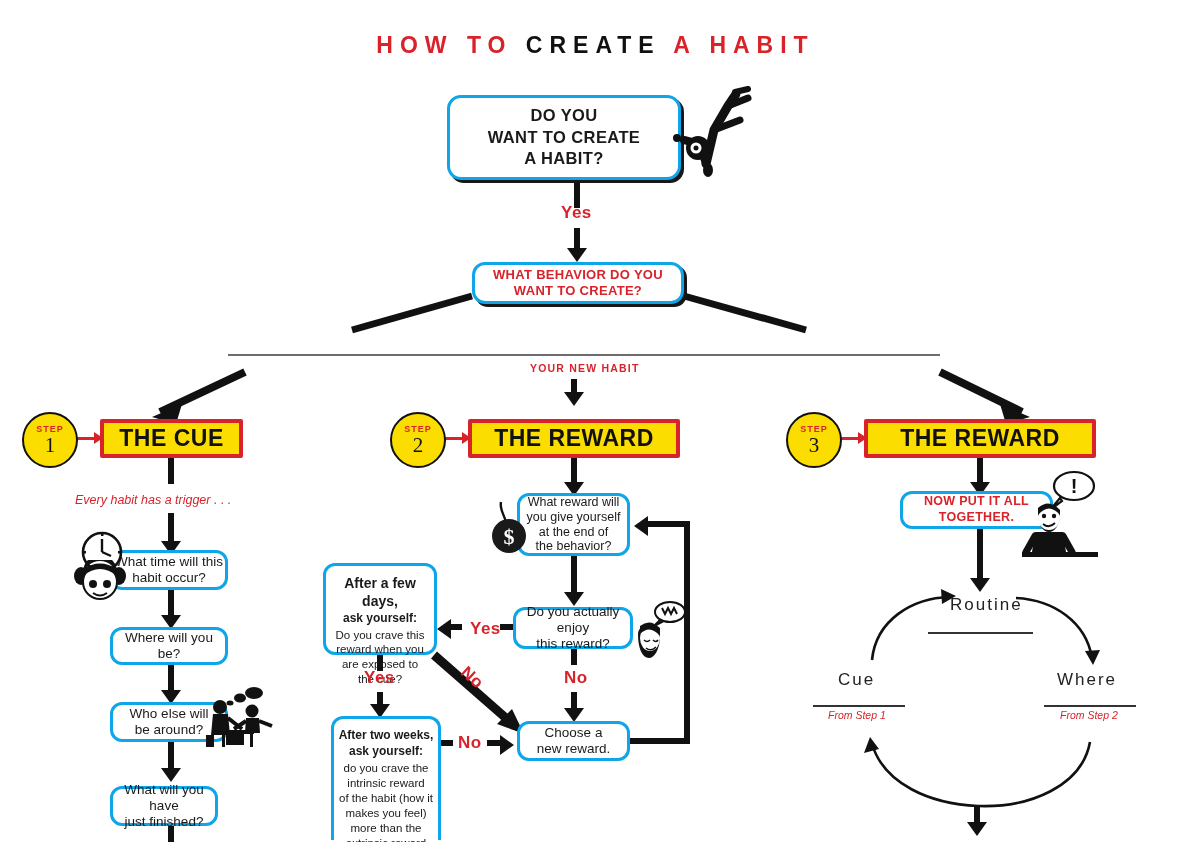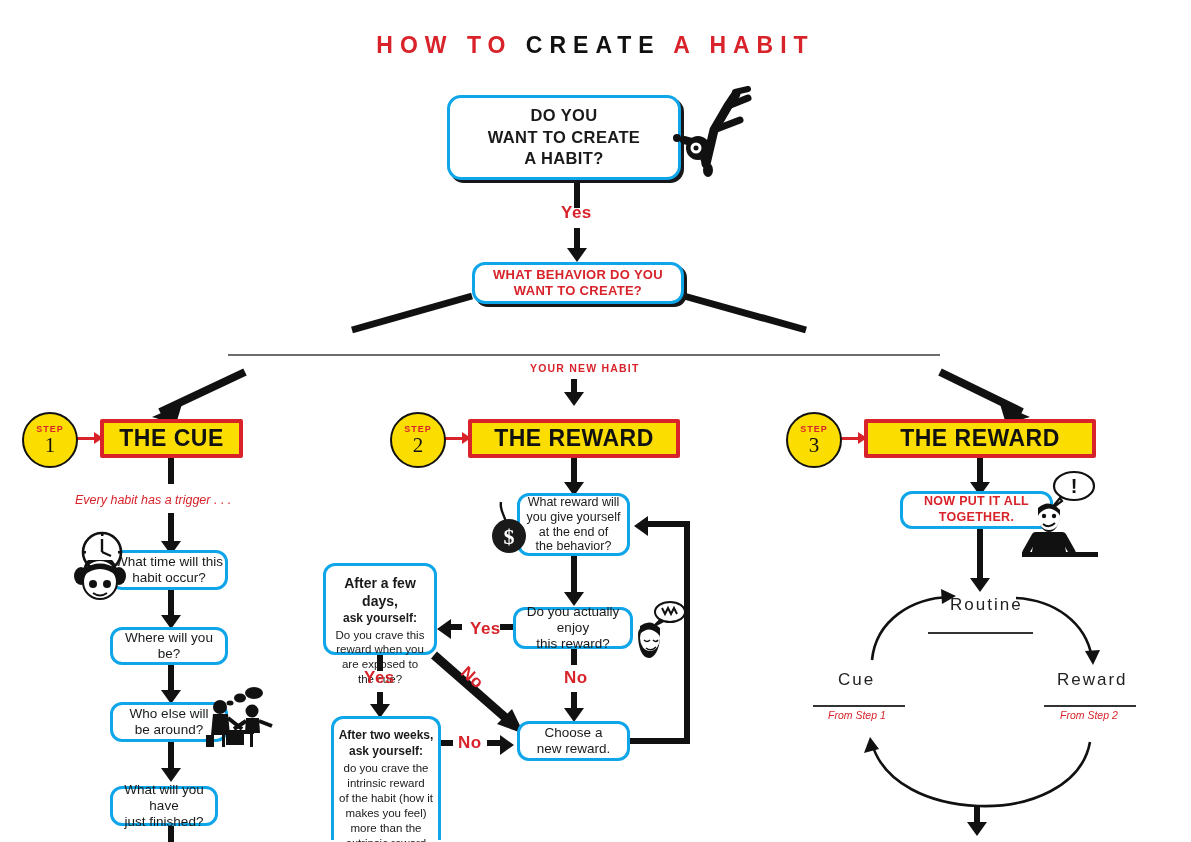--- a/index.html
+++ b/index.html
@@ -425,20 +425,20 @@
   <div class="vline" style="left:977px;top:529px;height:56px;"></div>
   <div class="arrowdown" style="left:970px;top:578px;"></div>
 
   <div class="plain loop-word" style="left:950px;top:595px;">Routine</div>
   <div class="loop-rule" style="left:928px;top:632px;width:105px;"></div>
 
   <div class="plain loop-word" style="left:838px;top:670px;">Cue</div>
   <div class="loop-rule" style="left:813px;top:705px;width:92px;"></div>
   <div class="lab italic" style="left:828px;top:709px;font-size:10.5px;">From Step 1</div>
 
-  <div class="plain loop-word" style="left:1057px;top:670px;">Reward</div>
+  <div class="plain loop-word" style="left:1057px;top:670px;">Where</div>
   <div class="loop-rule" style="left:1044px;top:705px;width:92px;"></div>
   <div class="lab italic" style="left:1060px;top:709px;font-size:10.5px;">From Step 2</div>
 
   <div class="vline" style="left:974px;top:806px;height:22px;"></div>
   <div class="arrowdown" style="left:967px;top:822px;"></div>
 
 </div>
 
 </body></html>

